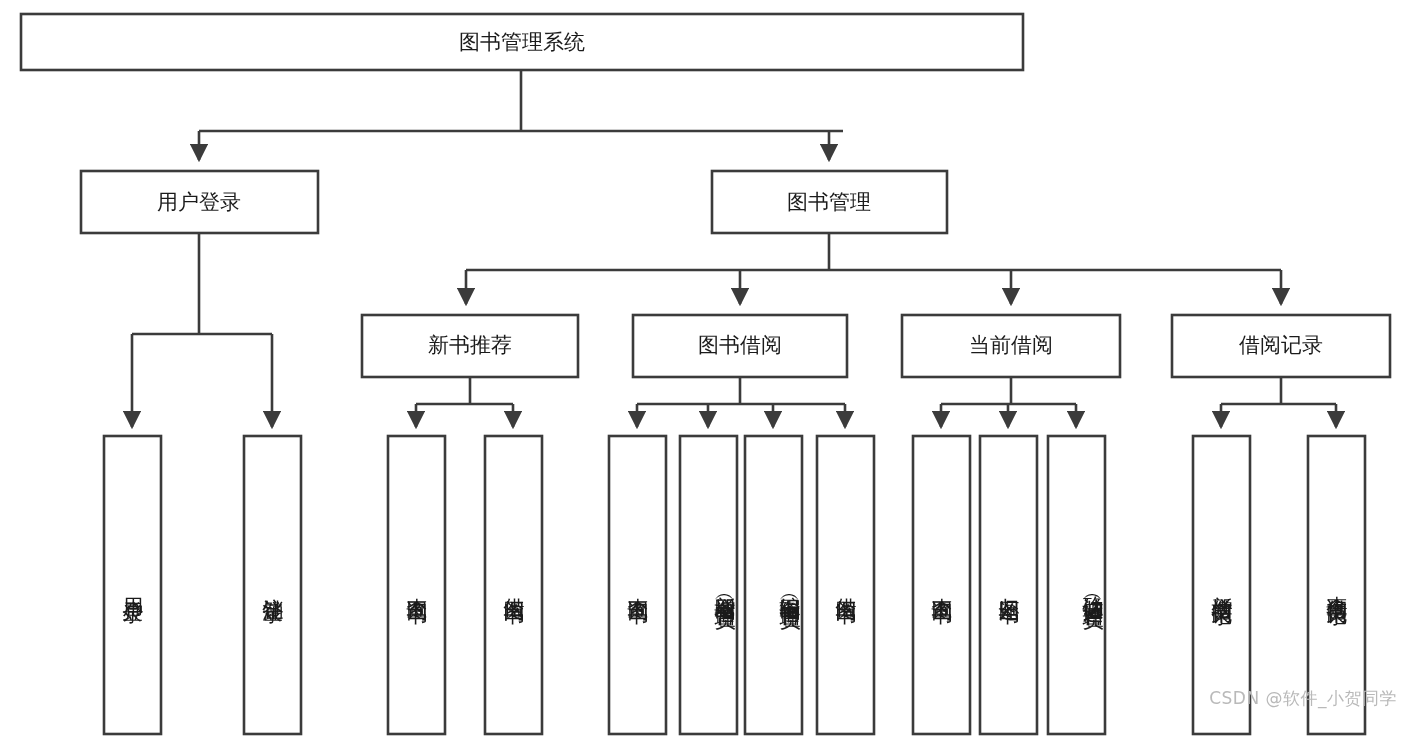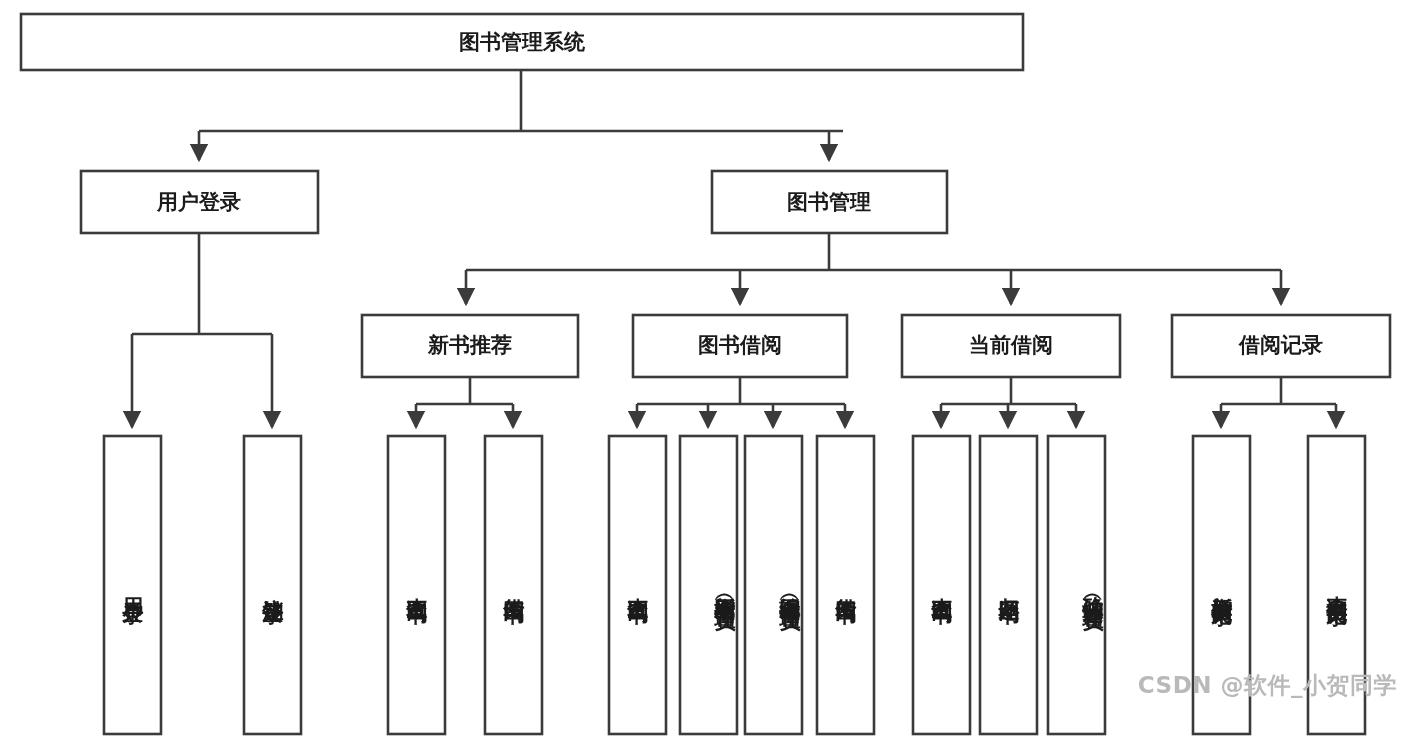--- a/index.html
+++ b/index.html
@@ -11,21 +11,20 @@
     width: 1405px;
     height: 747px;
     font-family: "DejaVu Sans", "Liberation Sans", sans-serif;
     overflow: hidden;
   }
   #diagram-root {
     position: relative;
     width: 1405px;
     height: 710px;
     background: #ffffff;
-    font-weight: bold;
   }
   svg#tree-svg {
     position: absolute;
     left: 0;
     top: 0;
     width: 1405px;
     height: 747px;
     display: block;
   }
   .node-box {
@@ -62,23 +61,23 @@
     white-space: nowrap;
     text-align: center;
     display: flex;
     align-items: center;
     justify-content: center;
     pointer-events: none;
   }
   .watermark {
     position: absolute;
     right: 8px;
-    bottom: 9px;
-    font-family: "DejaVu Sans", "Liberation Sans", sans-serif;
-    font-size: 23px;
+    bottom: 0;
+    font-family: "DejaVu Sans", "Liberation Sans", sans-serif;
+    font-size: 17px;
     color: #b9b9b9;
     letter-spacing: 0.5px;
     white-space: nowrap;
     text-align: right;
   }
 </style>
 </head>
 <body>
 
 <div id="diagram-root">

